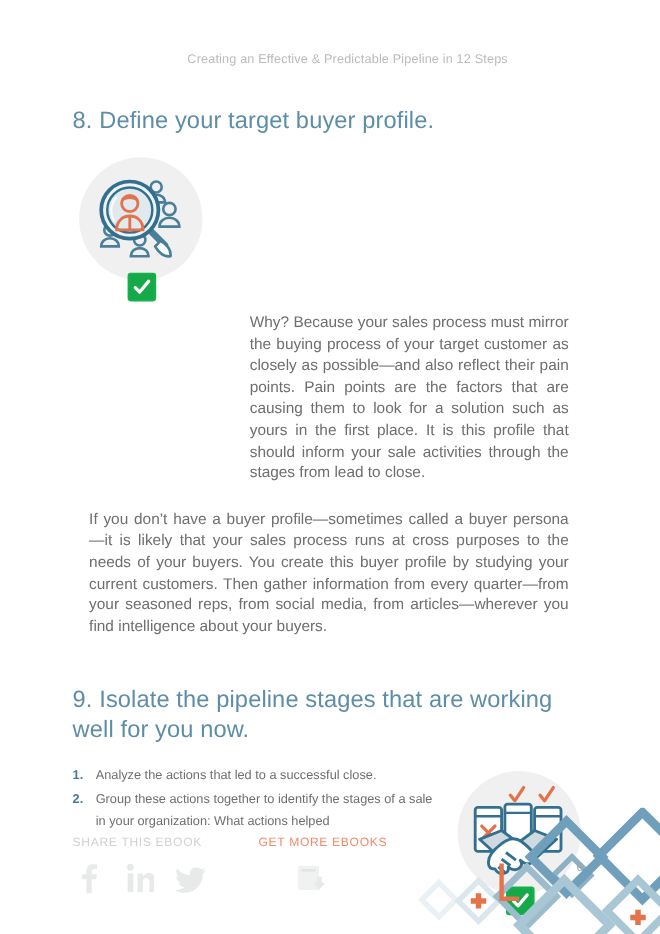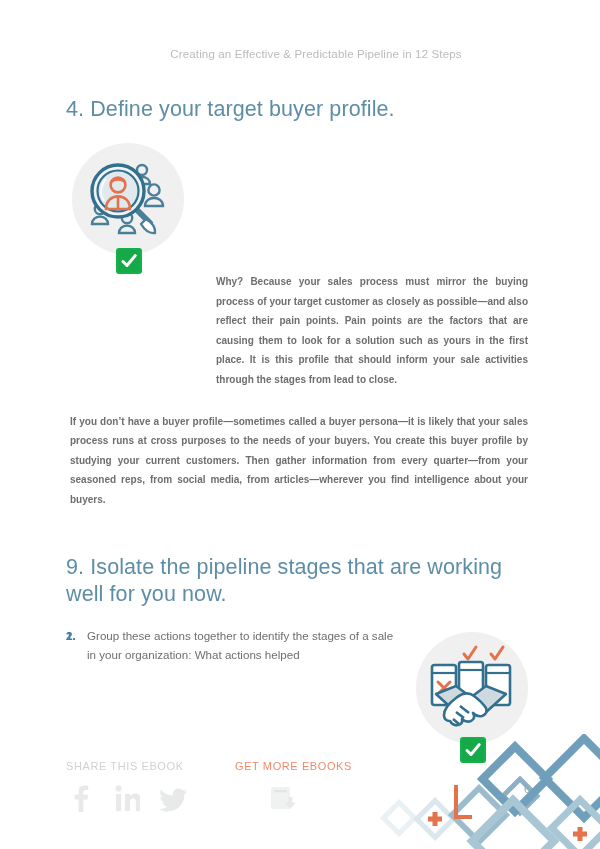--- a/index.html
+++ b/index.html
@@ -48,26 +48,25 @@
     font-size: 21.5px;
     font-weight: 400;
     line-height: 27px;
     color: #5d8da7;
     letter-spacing: .1px;
   }
 
   .h2-block { margin-top: 44px; }
 
   p.body {
-    margin: 4px;
-    font-size: 10px;
+    margin: 15px;
+    font-size: 14px;
     line-height: 19.6px;
     color: #6d6e70;
     text-align: justify;
-    font-weight: bold;
   }
   p.body + p.body { margin-top: 17px; }
 
   
   .sec1-row {
     position: relative;
     margin-top: 20px;
     min-height: 130px;
   }
   .illus-left {
@@ -201,21 +200,21 @@
 </style>
 </head>
 <body>
 
 <div class="page">
 
   <div class="running-header">Creating an Effective &amp; Predictable Pipeline in 12 Steps</div>
 
   <div class="content">
 
-    <h1 class="section-heading">4. Define your target buyer profile.</h1>
+    <h1 class="section-heading">8. Define your target buyer profile.</h1>
 
     <div class="sec1-row">
 
       <div class="illus illus-left">
         <div class="disc" style="left:6px; top:0; width:112px; height:112px;"></div>
 
         <svg width="120" height="112" viewBox="0 0 120 112">
 
           <g fill="none" stroke="#4a7f99" stroke-width="2.4">
             <circle cx="76" cy="27" r="5"></circle>
@@ -271,20 +270,21 @@
     <div class="h2-block">
       <h1 class="section-heading">9. Isolate the pipeline stages that are working well for you now.</h1>
 
       <div class="sec2-row">
 
         <div class="sec2-text">
 
           <ol class="numbered">
             <li>
               <span class="num">1.</span>
+              <span>Analyze the actions that led to a successful close.</span>
             </li>
             <li>
               <span class="num">2.</span>
               <span>Group these actions together to identify the stages of a sale in your organization: What actions helped</span>
             </li>
           </ol>
         </div>
 
         <div class="illus illus-right">
           <div class="disc" style="left:4px; top:0; width:112px; height:112px;"></div>

